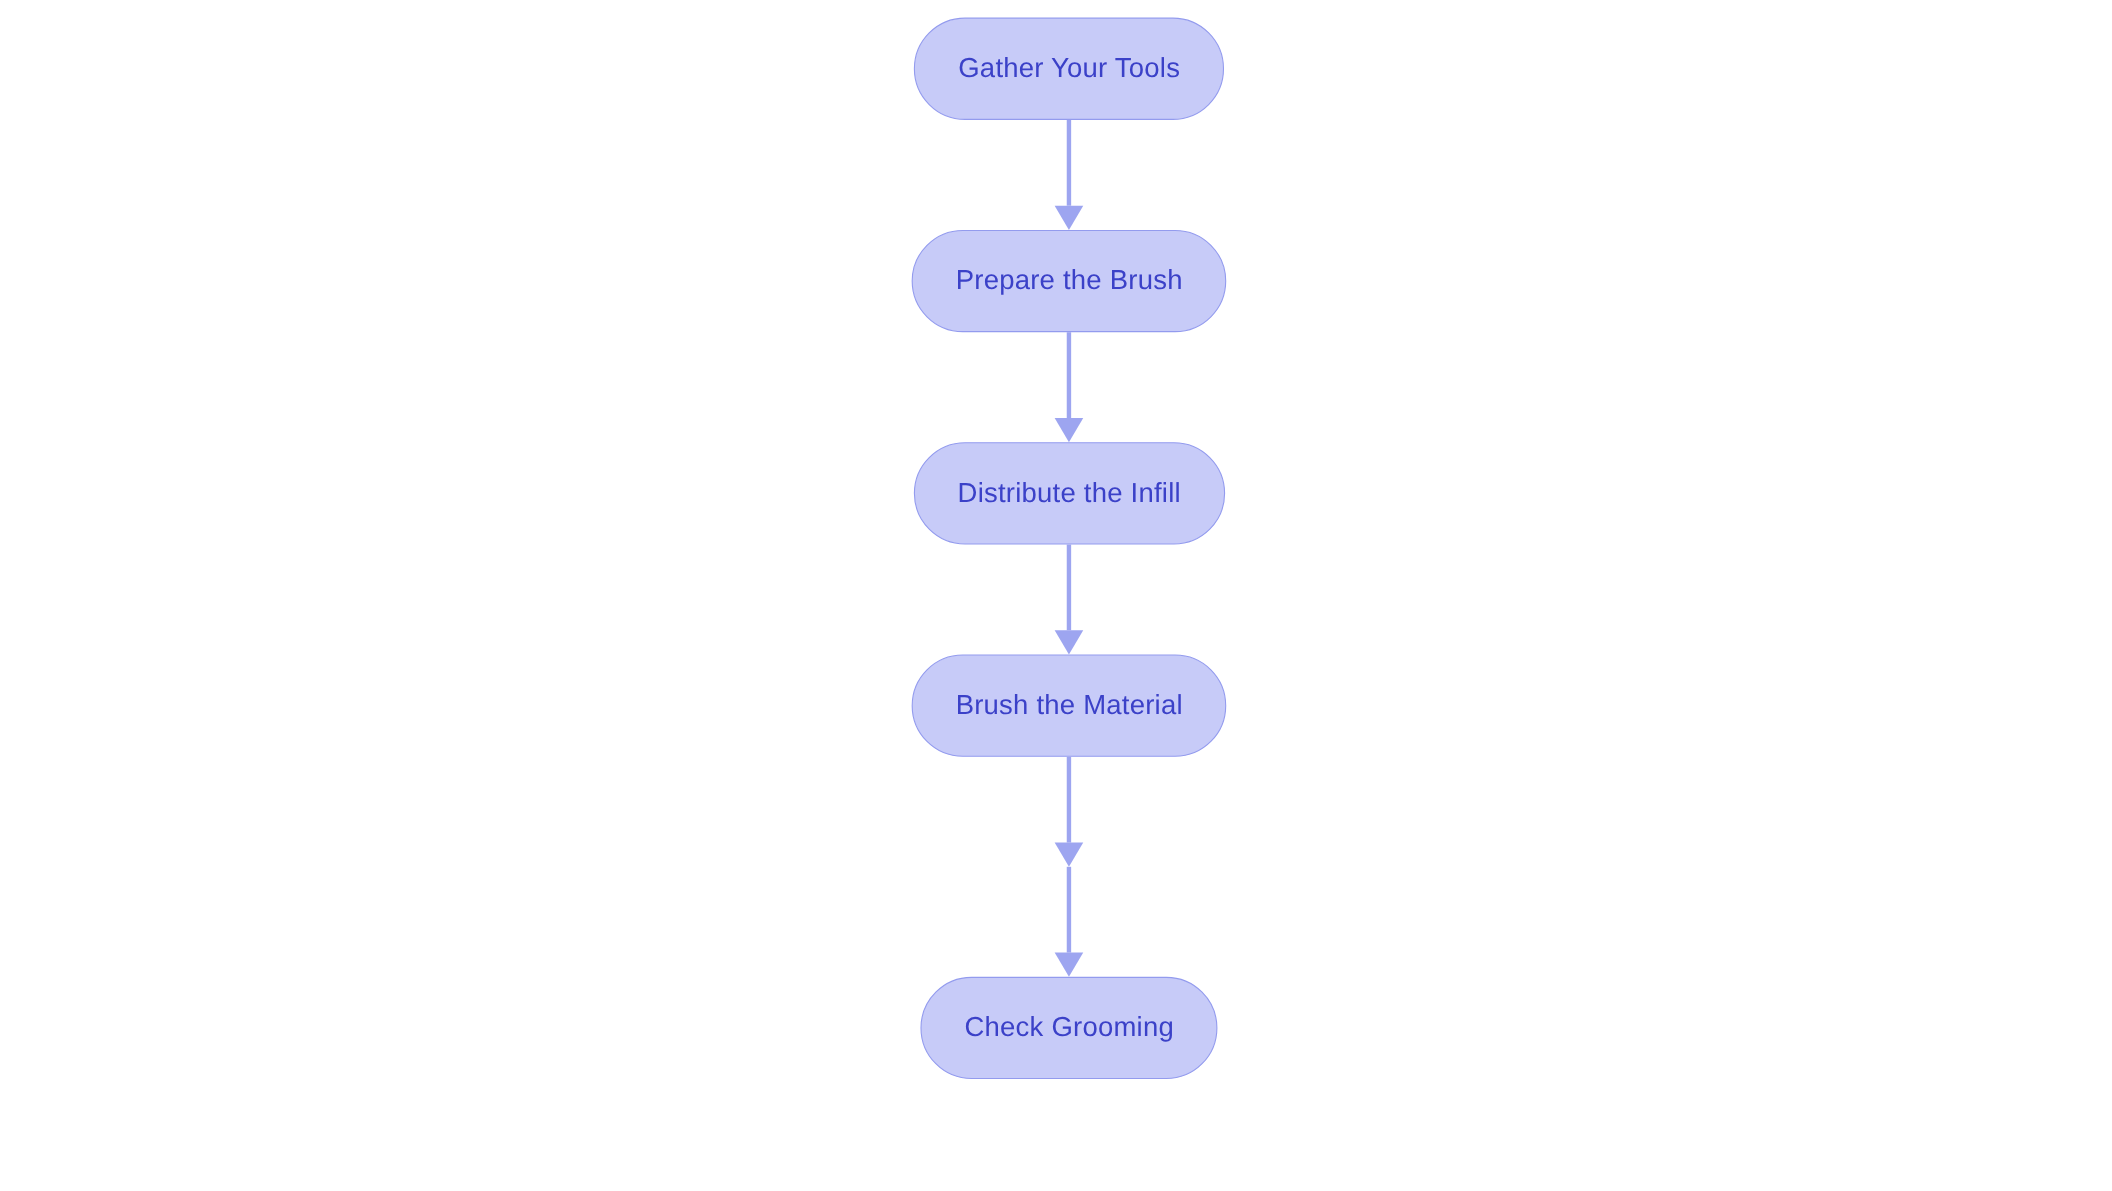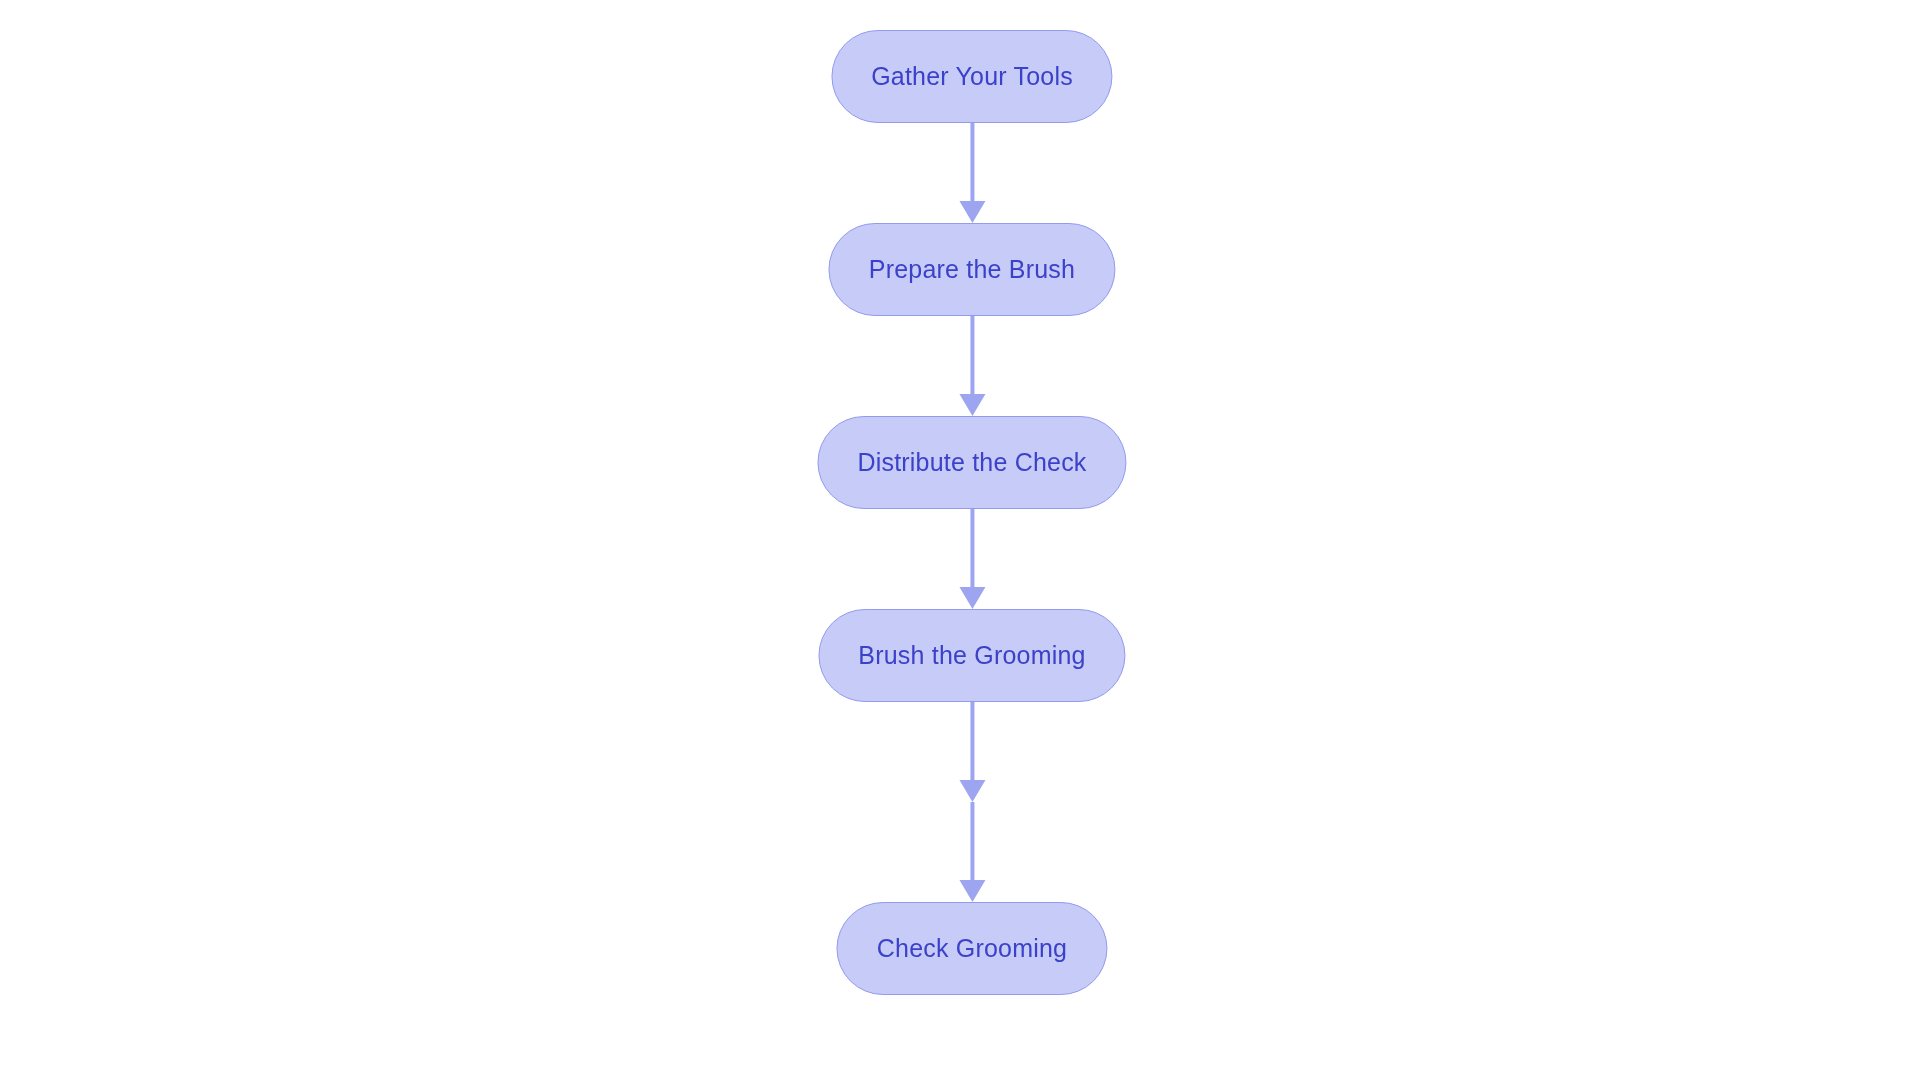--- a/index.html
+++ b/index.html
@@ -12,21 +12,21 @@
   }
   .canvas {
     position: relative;
     width: 1920px;
     height: 1083px;
     background: var(--page-bg, #ffffff);
   }
   .flow-column {
     position: absolute;
     left: 972px;
-    top: 30px;
+    top: 16px;
     transform: translateX(-50%);
     display: flex;
     flex-direction: column;
     align-items: center;
   }
   .node-group {
     display: flex;
     flex-direction: column;
     align-items: center;
   }
@@ -86,31 +86,31 @@
       <span class="node-label">Prepare the Brush</span>
     </div>
     <div class="connector">
       <div class="line"></div>
       <div class="head"></div>
     </div>
   </div>
 
   <div class="node-group">
     <div class="node">
-      <span class="node-label">Distribute the Check</span>
+      <span class="node-label">Distribute the Infill</span>
     </div>
     <div class="connector">
       <div class="line"></div>
       <div class="head"></div>
     </div>
   </div>
 
   <div class="node-group">
     <div class="node">
-      <span class="node-label">Brush the Grooming</span>
+      <span class="node-label">Brush the Material</span>
     </div>
     <div class="connector">
       <div class="line"></div>
       <div class="head"></div>
     </div>
   </div>
 
   <div class="node-group">
     <div class="connector">
       <div class="line"></div>

